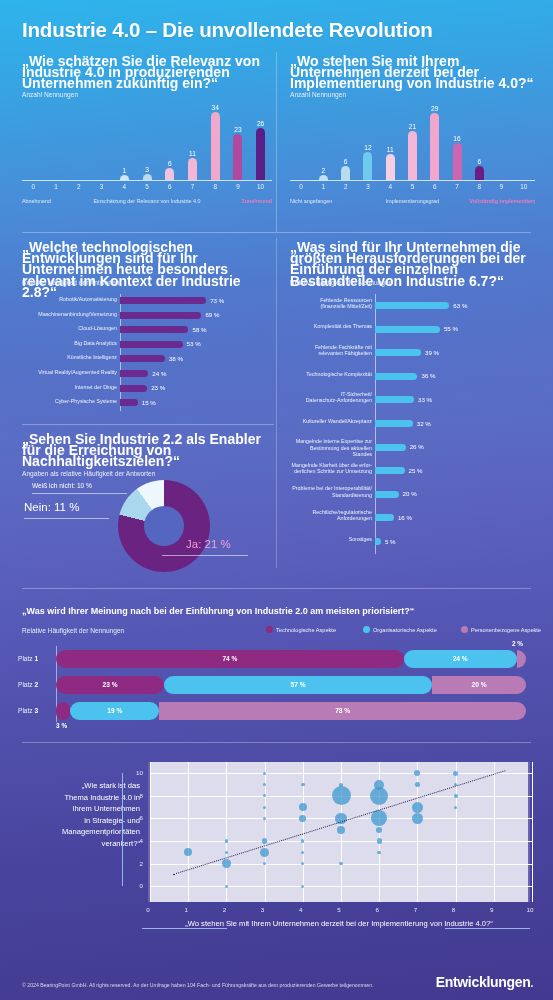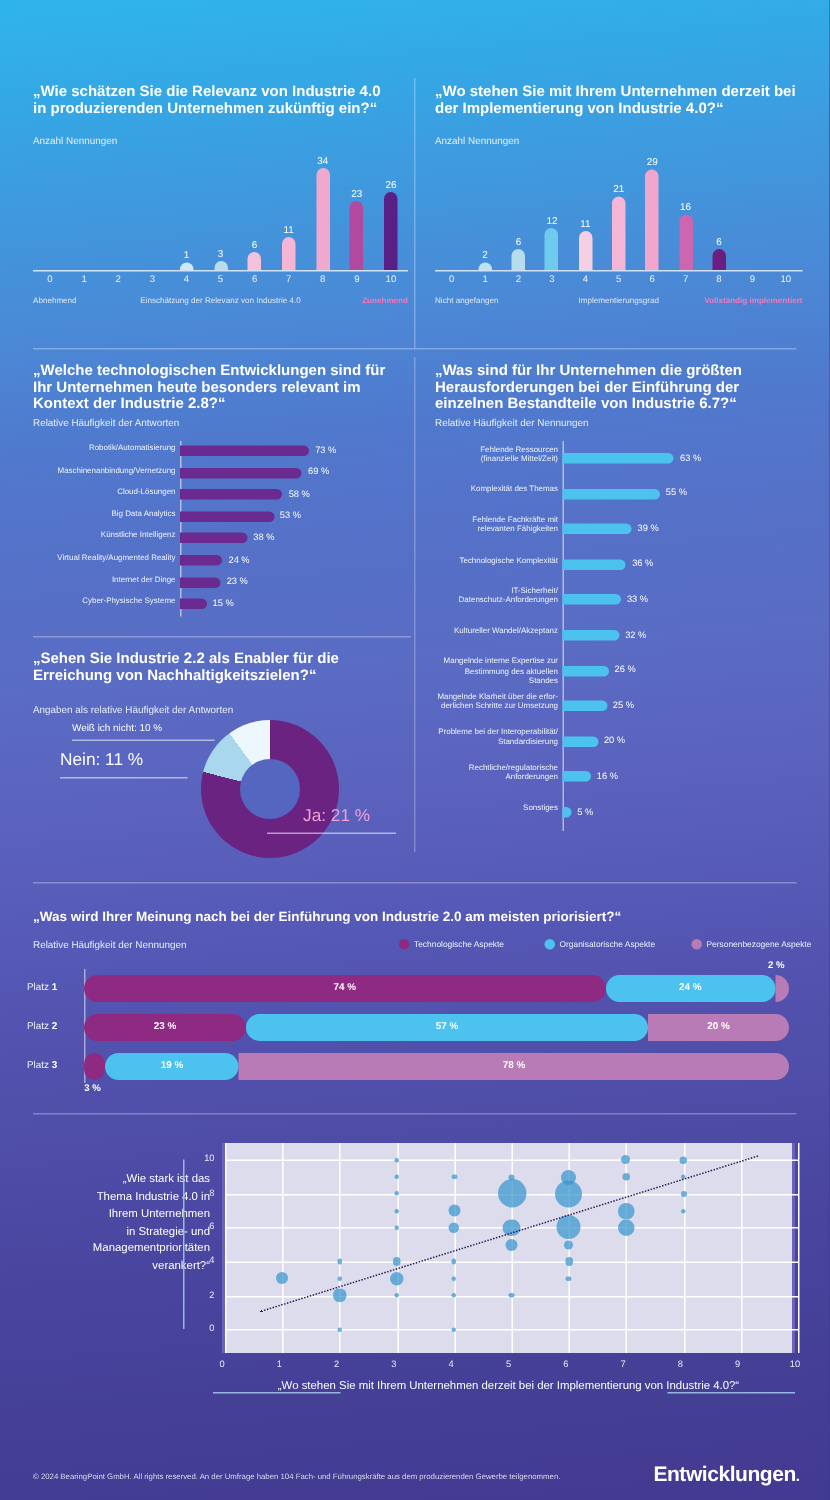--- a/index.html
+++ b/index.html
@@ -30,21 +30,21 @@
 
   
   .title {
     position:absolute; left:22px; top:18px;
     font-size:20.5px; font-weight:bold; letter-spacing:-0.2px;
     color:#ffffff; text-shadow:0 1px 2px rgba(0,0,0,.08);
   }
 
   
   .qhead {
-    font-size:10px; font-weight:bold; line-height:11.2px;
+    font-size:14px; font-weight:bold; line-height:11.2px;
     color:#ffffff;
   }
   .subhead {
     font-size:6.6px; color:#e6eef8; font-weight:normal;
   }
   .vdivider {
     position:absolute; top:52px; left:276px; width:1px; height:180px;
     background:rgba(255,255,255,.28);
   }
   .vdivider2 {
@@ -154,20 +154,21 @@
     position:absolute; right:20px; bottom:10px;
     font-size:14px; font-weight:bold; color:#ffffff; letter-spacing:-0.3px;
   }
   .brand .dot { font-size:10px; }
 </style>
 </head>
 <body>
 
 <div id="page">
 
+  <div class="title">Industrie 4.0 – Die unvollendete Revolution</div>
 
   <div class="vdivider"></div>
   <div class="vdivider2"></div>
   <div class="hdivider" style="top:232px"></div>
   <div class="hdivider" style="top:424px;width:252px"></div>
   <div class="hdivider" style="top:588px"></div>
   <div class="hdivider" style="top:742px"></div>
 
   <div>
     <div class="qhead" style="position:absolute;left:22px;top:56px;width:240px">„Wie schätzen Sie die Relevanz von Industrie 4.0 in produzierenden Unternehmen zukünftig ein?“</div>
@@ -321,21 +322,21 @@
         <div class="hval" style="left:107.88px;top:219.9px;">16 %</div>
         <div class="hlabel" style="left: 0px; top: 241.8px; width: 82px; white-space: pre-line;">Sonstiges</div>
         <div class="hbar" style="left:85px;top:244px;width:5.9px;background:#4cc3ef;"></div>
         <div class="hval" style="left:94.9px;top:243.5px;">5 %</div>
       </div>
   </div>
 
   <div>
     <div class="qhead" style="position:absolute;left:22px;top:434px;width:240px">„Sehen Sie Industrie 2.2 als Enabler für die Erreichung von Nachhaltigkeitszielen?“</div>
     <div class="subhead" style="position:absolute;left:22px;top:470px">Angaben als relative Häufigkeit der Antworten</div>
-    <div id="dn" class="donutwrap" style="left:22px;top:482px;width:250px;height:88px">
+    <div id="dn" class="donutwrap" style="left:6px;top:482px;width:250px;height:88px">
         <div class="donut" style="left:112px;top:-2px;background:conic-gradient(from 0deg,#6b2382 0deg 284.40000000000003deg,#a9d8ee 284.40000000000003deg 324deg,#eef7fd 324deg 360deg);">
           <div class="hole" style="background: rgb(84, 102, 192);"></div>
         </div>
         <div class="dlab" style="left:26px;top:0px;font-size:6.6px;">Weiß ich nicht: 10 %</div>
         <div class="leader" style="left:26px;top:11px;width:95px;"></div>
         <div class="dlab big" style="left:18px;top:19px;">Nein: 11 %</div>
         <div class="leader" style="left:18px;top:36px;width:85px;"></div>
         <div class="dlab ja" style="left:180px;top:56px;">Ja: 21 %</div>
         <div class="leader" style="left:156px;top:73px;width:86px;"></div>
       </div>

